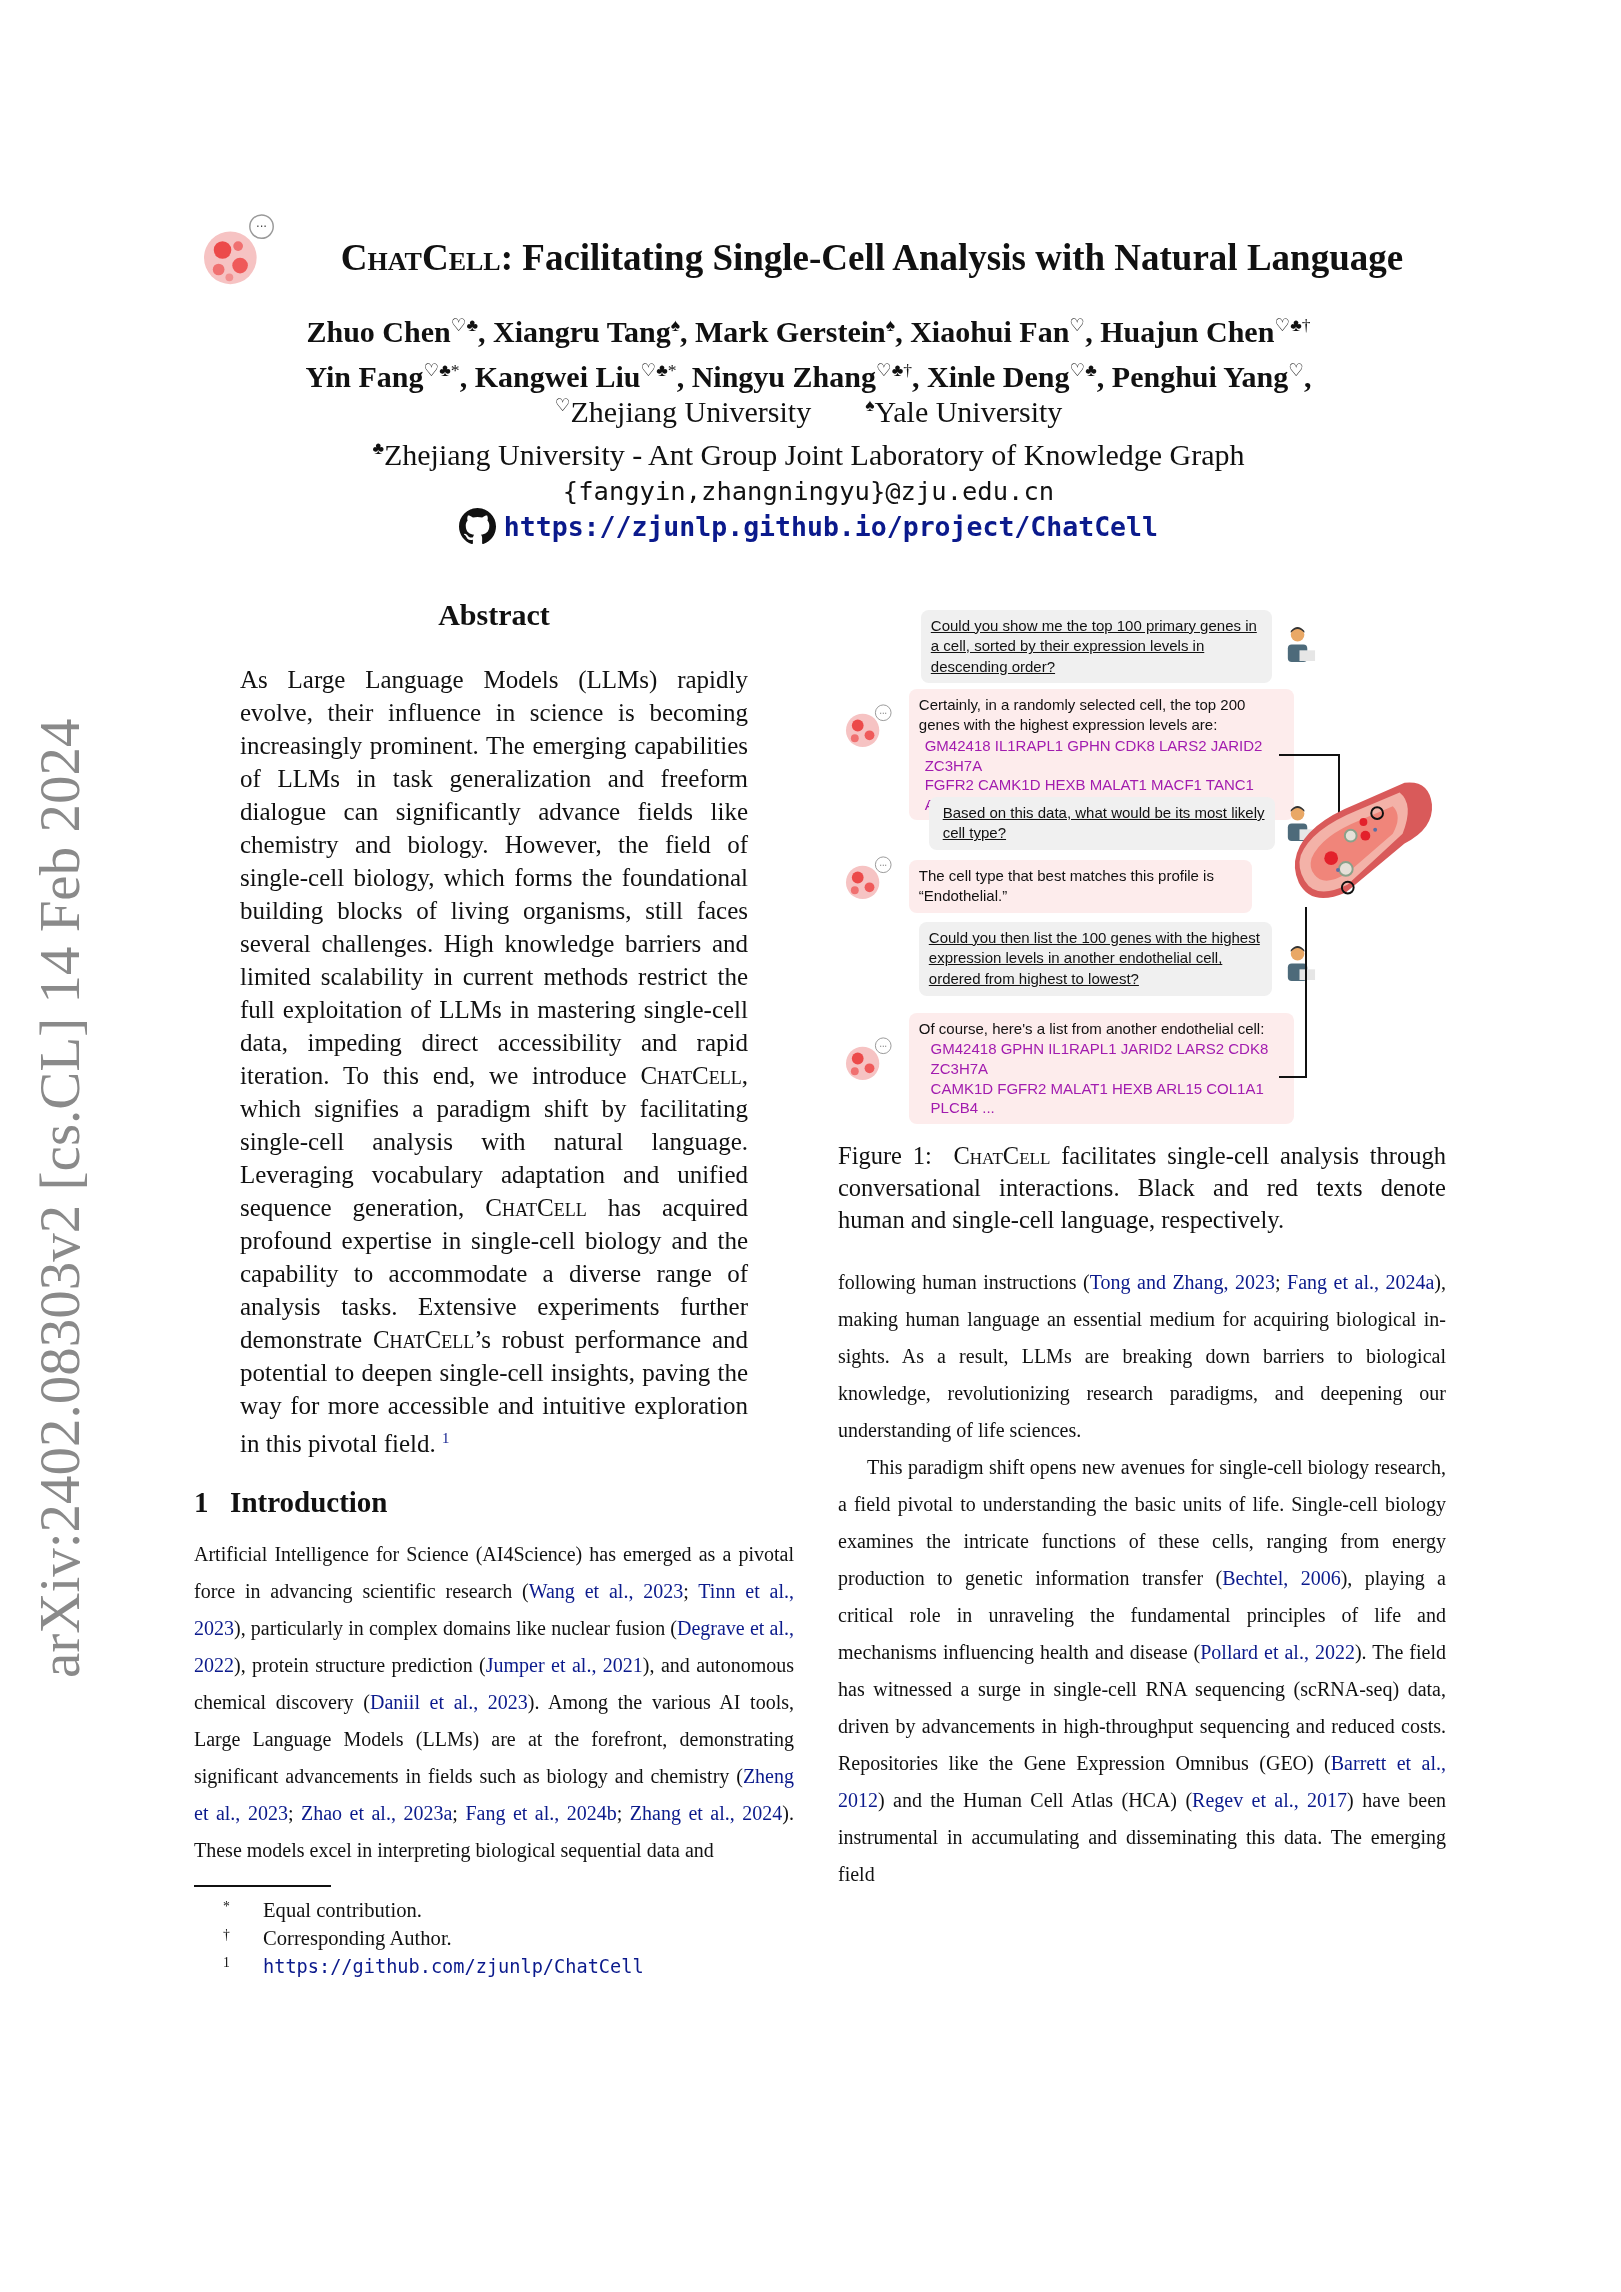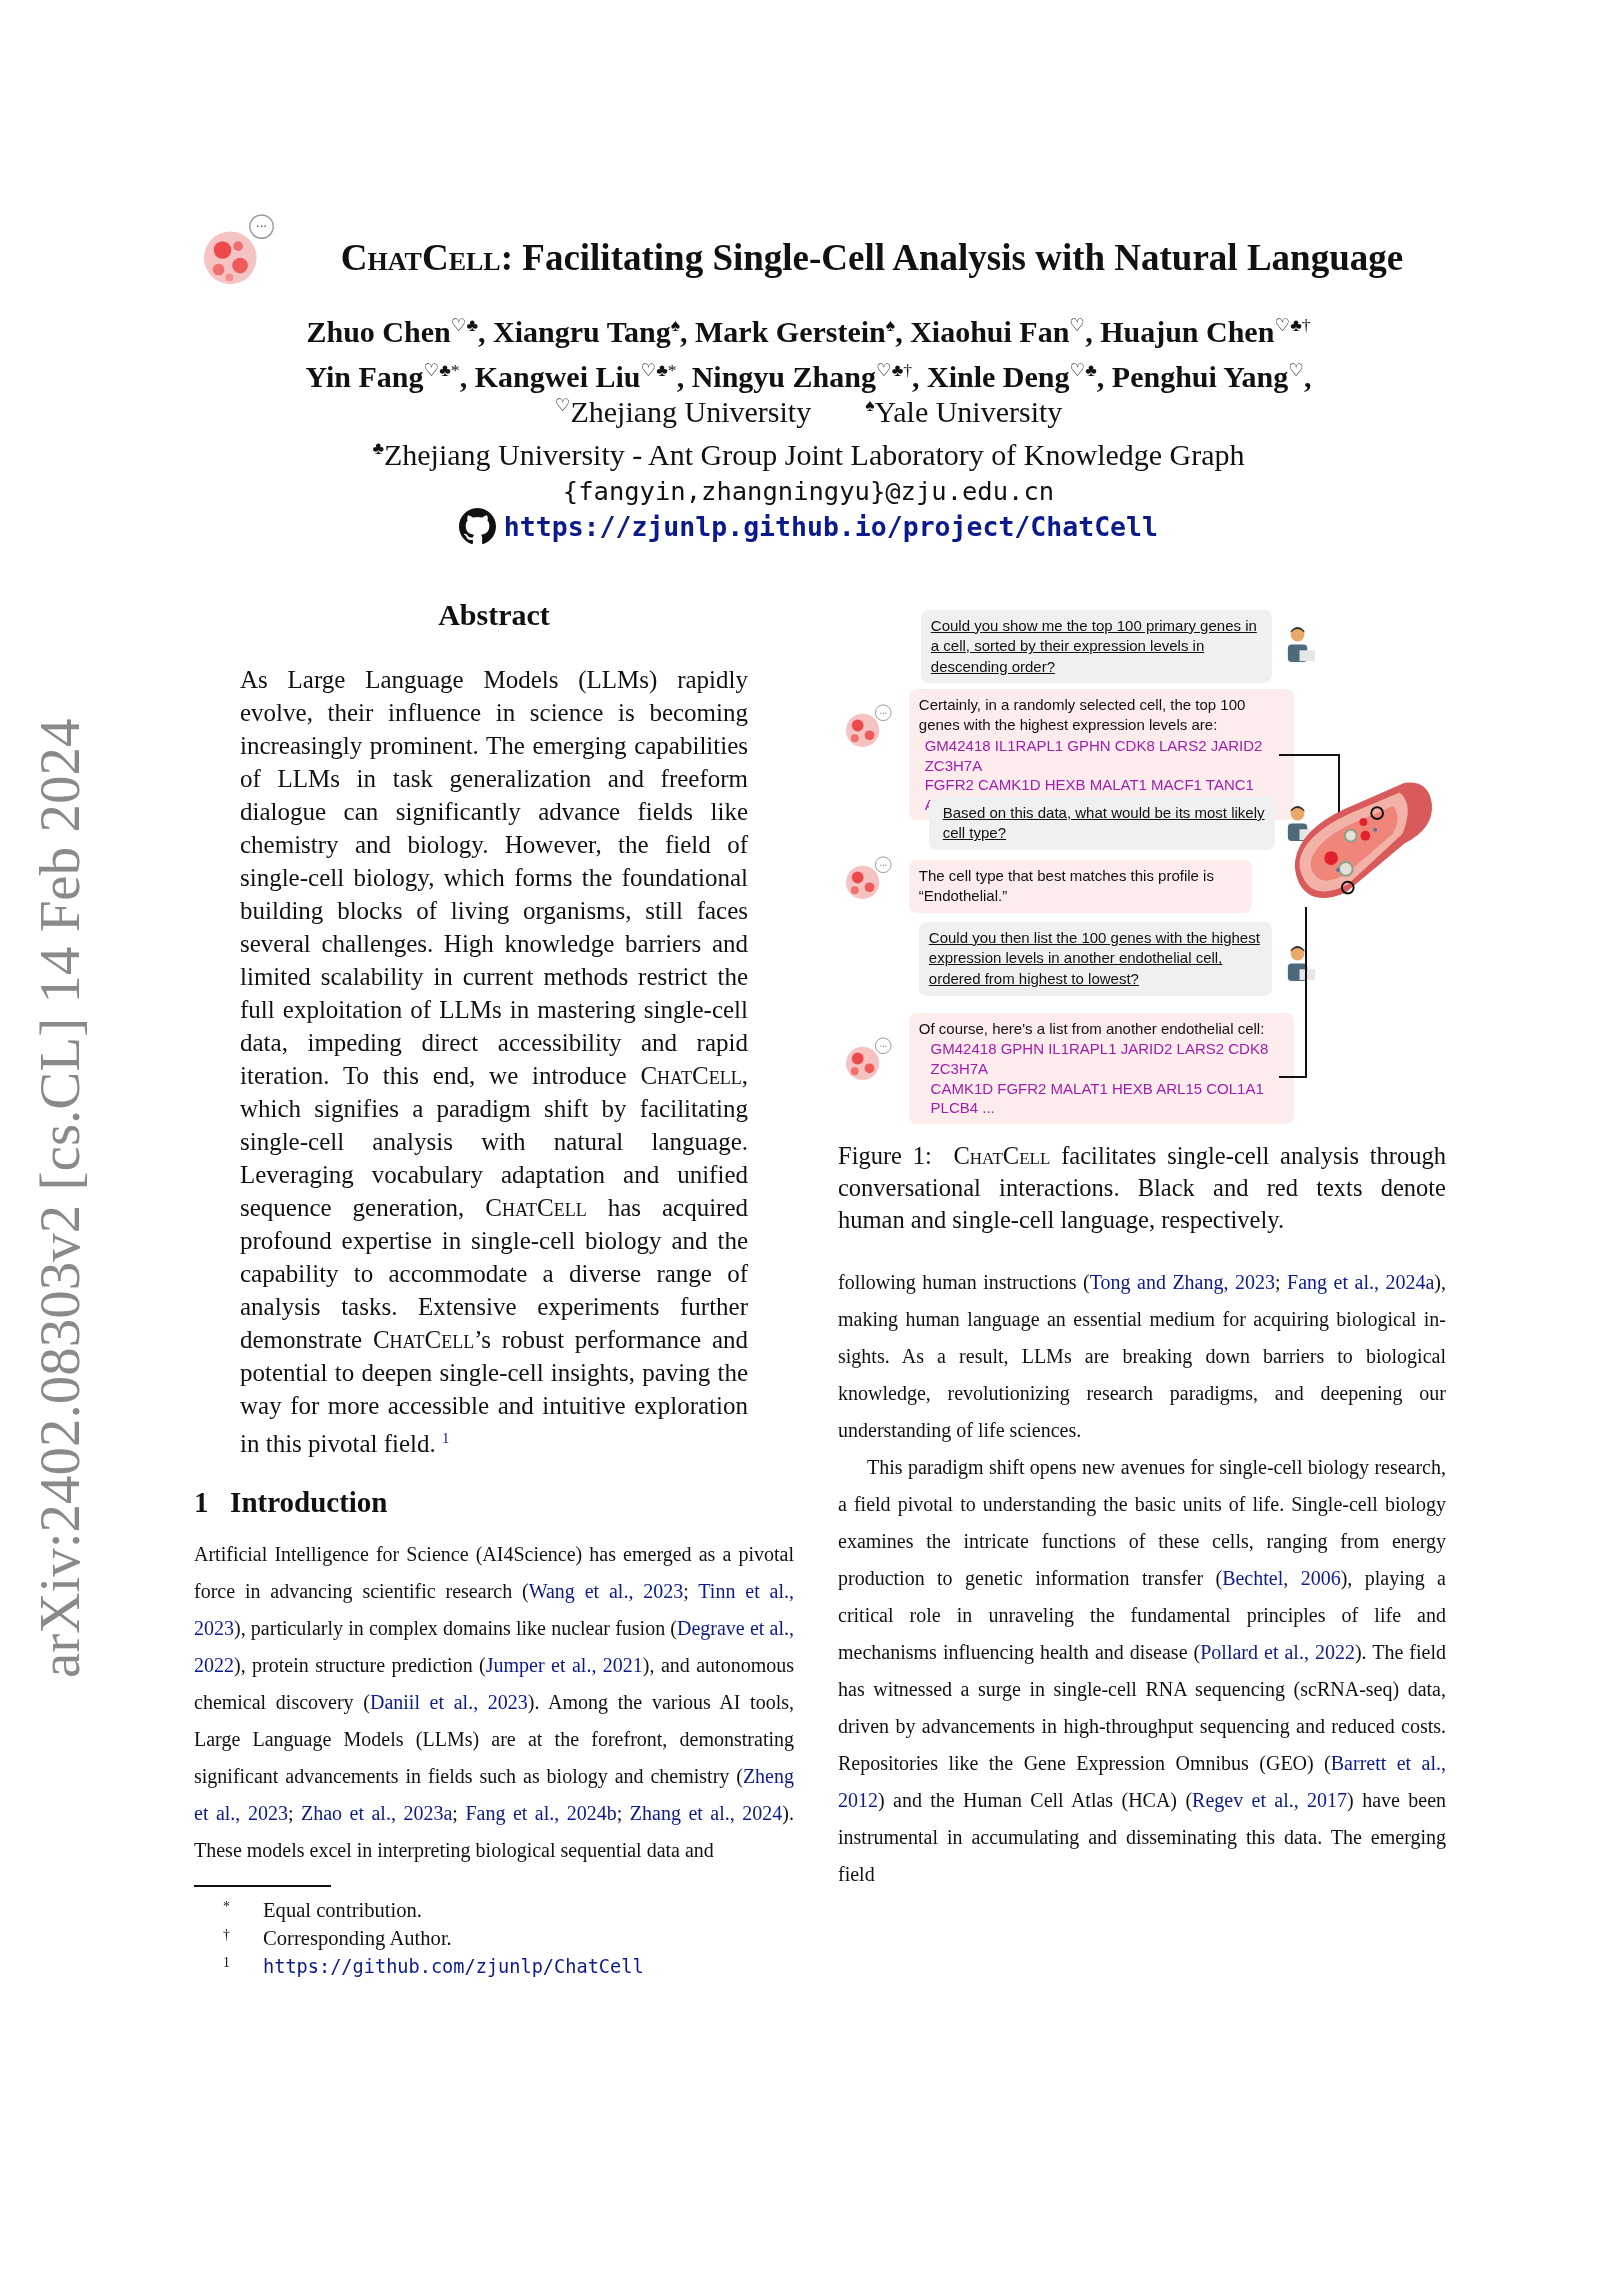--- a/index.html
+++ b/index.html
@@ -144,21 +144,21 @@
 
   <svg class="cell-icon" style="left:9.8px;top:98px;" viewBox="0 0 54 50">
       <circle cx="20" cy="30" r="17" fill="#f6c3c3"></circle>
       <circle cx="15" cy="25" r="6" fill="#ec4a4a"></circle>
       <circle cx="27" cy="35" r="5" fill="#ef5a5a"></circle>
       <circle cx="12" cy="38" r="4" fill="#f07070"></circle>
       <circle cx="41" cy="12" r="8" fill="#fff" stroke="#999"></circle>
       <text x="41" y="15" font-size="8" text-anchor="middle" fill="#444" font-family="DejaVu Sans, sans-serif">···</text>
     </svg>
   <div class="bubble bot" style="left:76px;top:86px;width:365px;">
-    <div>Certainly, in a randomly selected cell, the top 100 genes with the highest expression levels are:</div>
+    <div>Certainly, in a randomly selected cell, the top 200 genes with the highest expression levels are:</div>
     <div class="genes">GM42418 IL1RAPL1 GPHN CDK8 LARS2 JARID2 ZC3H7A</div>
     <div class="genes">FGFR2 CAMK1D HEXB MALAT1 MACF1 TANC1 AHNAK ...</div>
   </div>
 
   <div class="bubble human" style="left:96px;top:194px;width:323px;padding-left:13.7px;">Based on this data, what would be its most likely cell type?</div>
   <svg class="avatar" style="left:449px;top:201px;" viewBox="0 0 36 40">
       <circle cx="16" cy="10" r="7" fill="#e9a866"></circle>
       <path d="M9 8 Q16 0 23 8 L23 6 Q16 -2 9 6Z" fill="#333"></path>
       <rect x="6" y="20" width="20" height="18" rx="4" fill="#4d6a7a"></rect>
       <rect x="18" y="26" width="16" height="11" fill="#e6e6e6"></rect>

